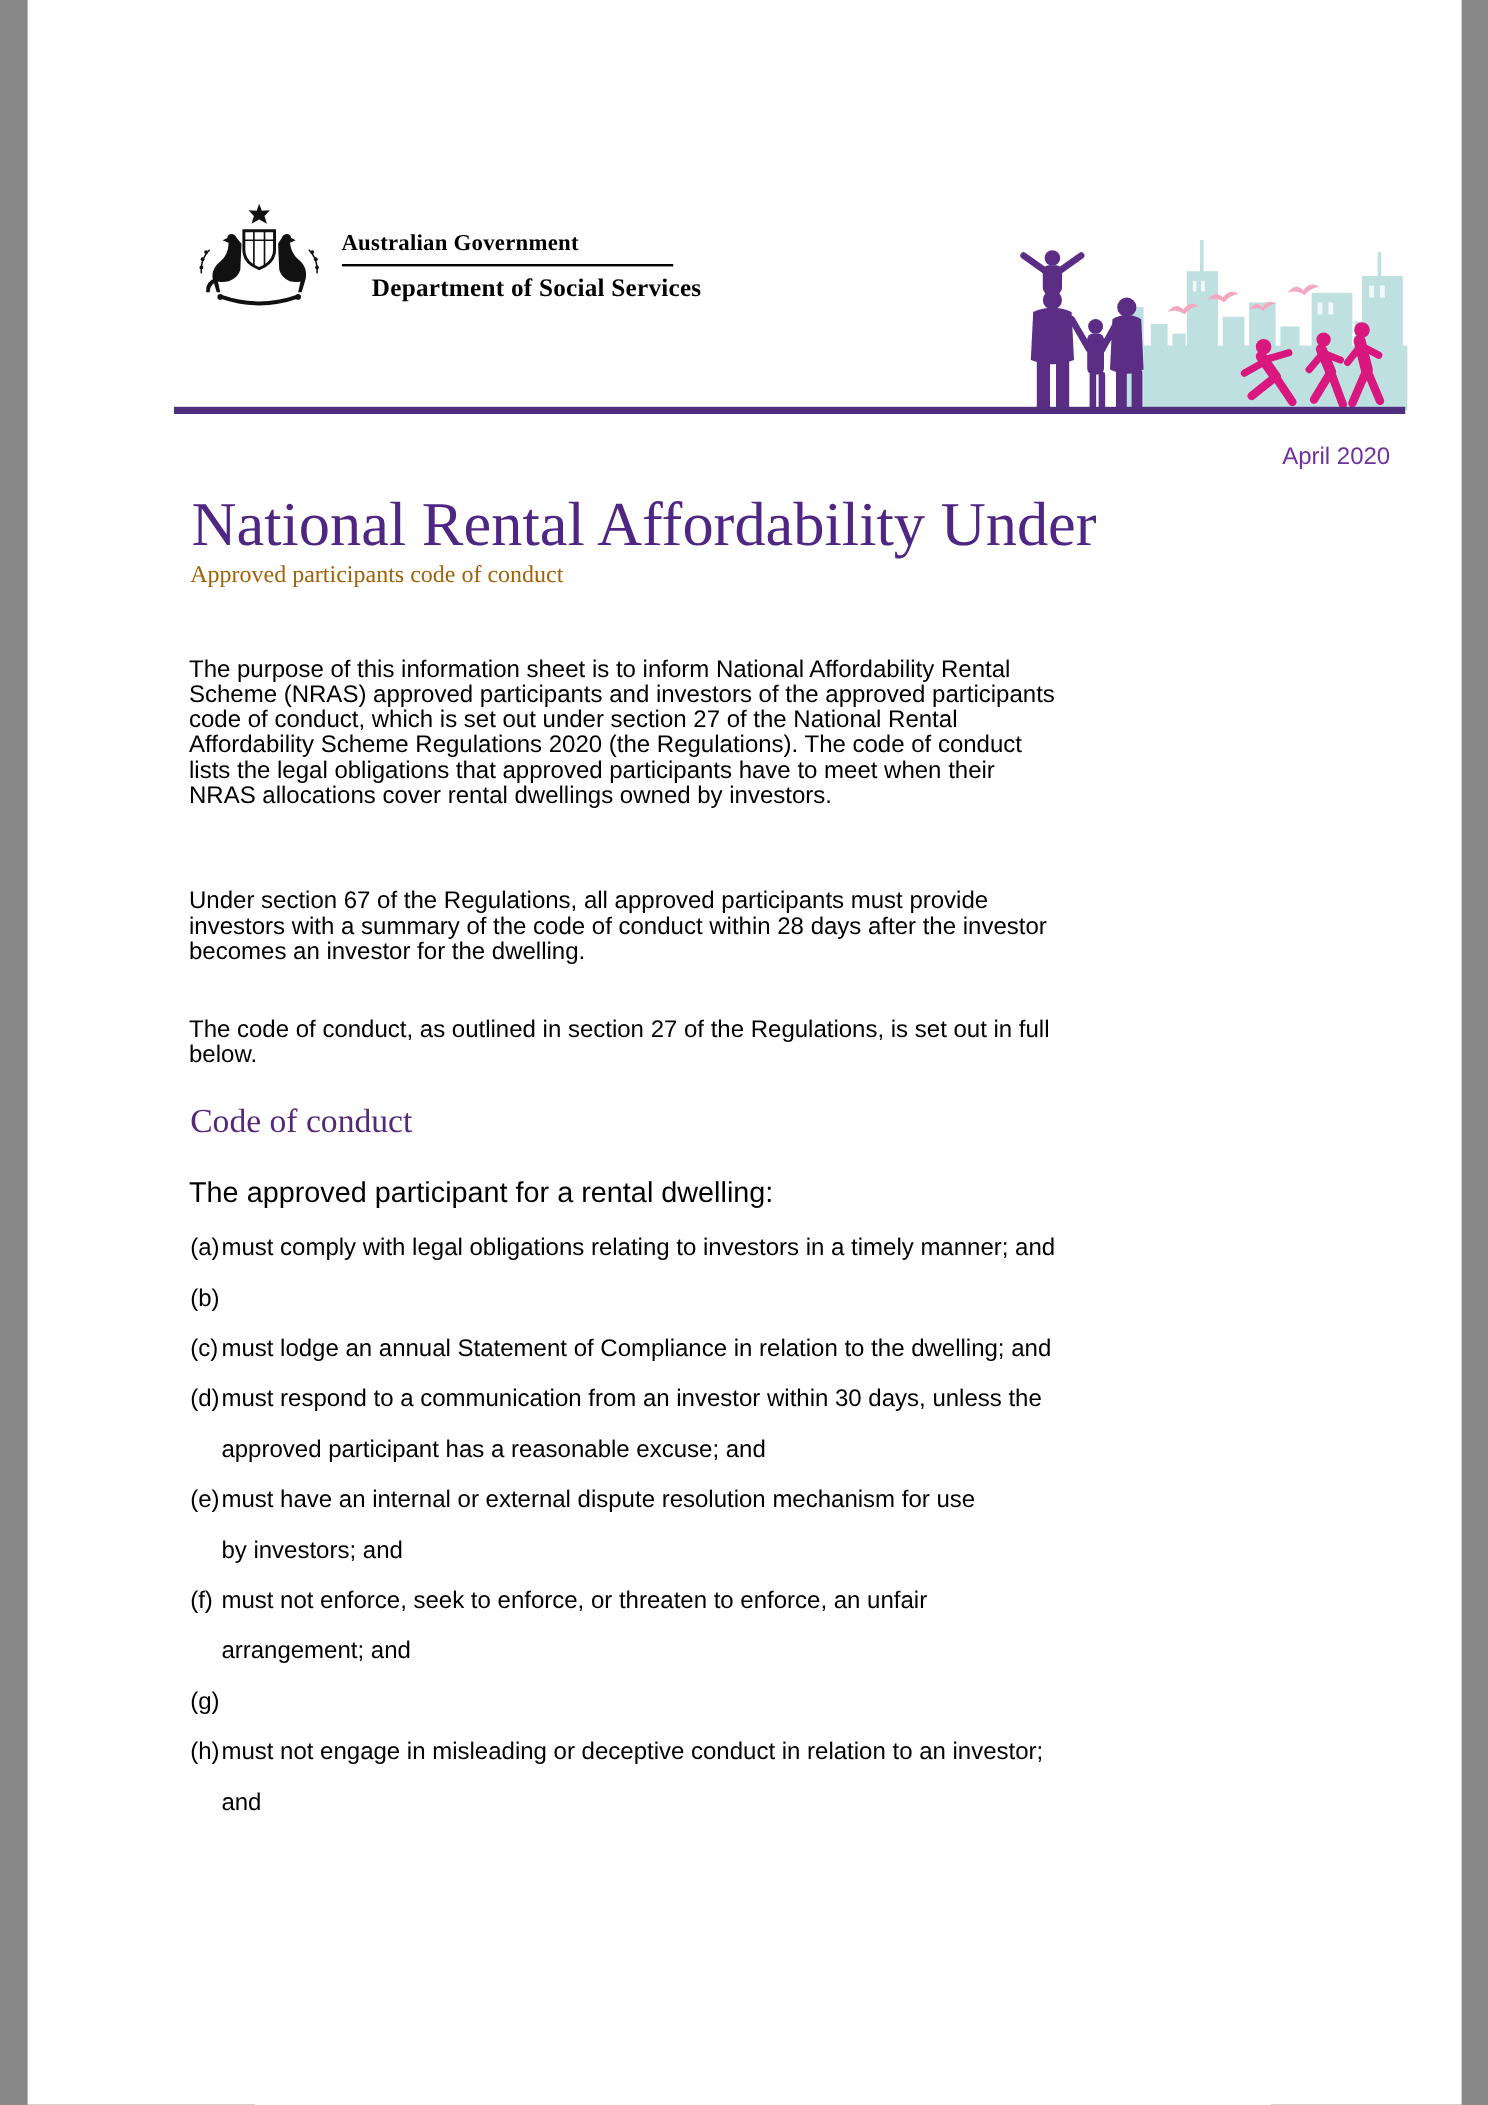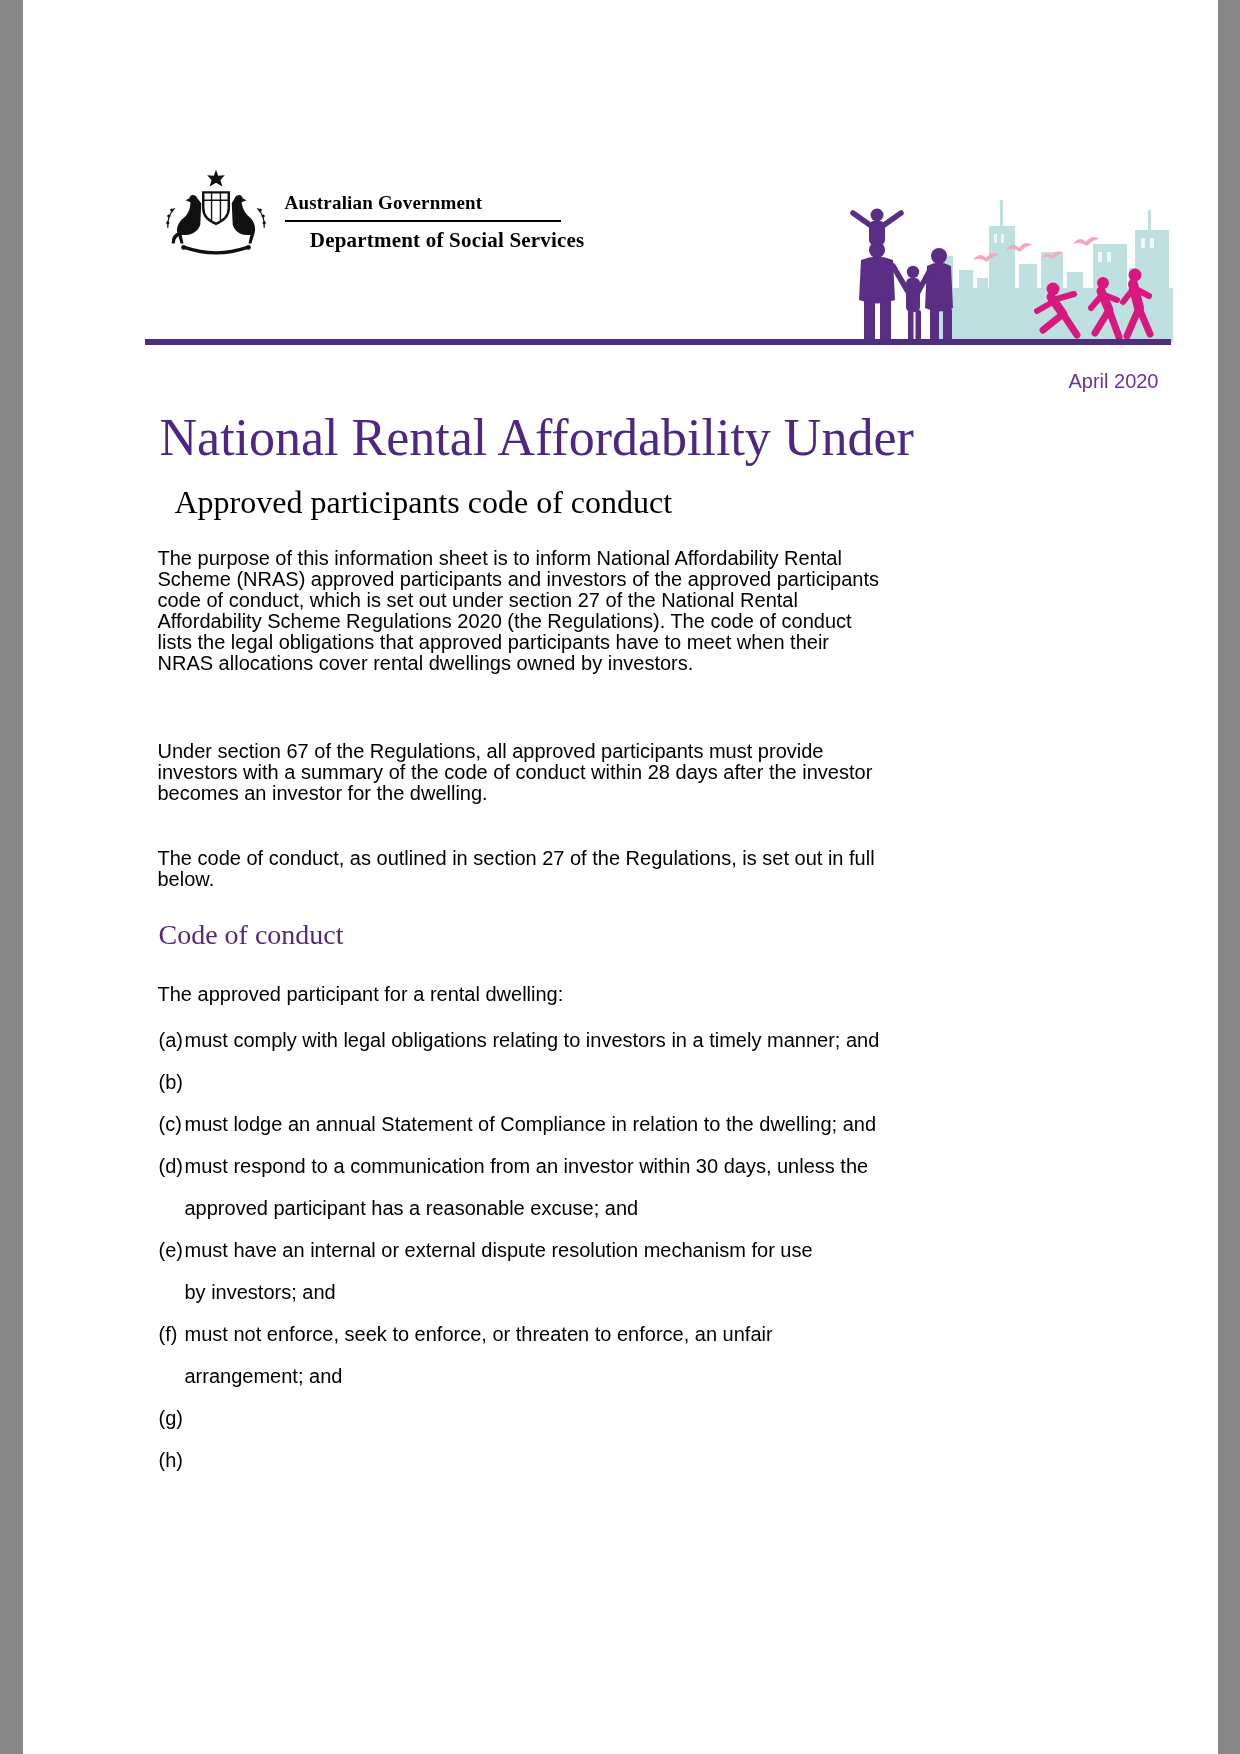--- a/index.html
+++ b/index.html
@@ -40,36 +40,36 @@
   }
   .doc-title{
     position:absolute;top:40px;left:3px;
     font-family:"Liberation Serif","DejaVu Serif",serif;
     font-size:52px;line-height:1.15;color:#4F2683;font-weight:normal;
     margin:0;white-space:nowrap;
   }
   .doc-subtitle{
     position:absolute;top:100px;left:2px;
     font-family:"Liberation Serif","DejaVu Serif",serif;
-    font-size:32px;line-height:1.15;color:#000000;font-weight:normal;
-    margin:16px;white-space:nowrap;
+    font-size:20px;line-height:1.15;color:#a16207;font-weight:normal;
+    margin:0;white-space:nowrap;
   }
   .para{
     position:absolute;left:1px;margin:0;
     font-size:20px;line-height:21px;white-space:pre-line;
   }
   .para-1{top:180px;}
   .para-2{top:373px;}
   .para-3{top:480px;}
   .section-heading{
     position:absolute;top:550px;left:2px;margin:0;
     font-family:"Liberation Serif","DejaVu Serif",serif;
     font-size:28px;line-height:1.2;color:#552879;font-weight:normal;
   }
-  .lead{position:absolute;top:613px;left:1px;margin:0;font-size:20px;line-height:27.5px;}
+  .lead{position:absolute;top:613px;left:1px;margin:0;font-size:24px;line-height:27.5px;}
   .conduct-list{position:absolute;top:651px;left:2px;width:1010px;}
   .li{display:flex;align-items:flex-start;}
   .li-label{
     flex:0 0 26px;font-size:20px;line-height:42px;white-space:nowrap;
   }
   .li-text{
     font-size:20px;line-height:42px;white-space:pre-line;
   }
 </style>
 </head>
@@ -239,17 +239,19 @@
       <div class="li">
         <span class="li-label">(f)</span>
         <div class="li-text">must not enforce, seek to enforce, or threaten to enforce, an unfair
 arrangement; and</div>
       </div>
       <div class="li">
         <span class="li-label">(g)</span>
       </div>
       <div class="li">
         <span class="li-label">(h)</span>
+        <div class="li-text">must not engage in misleading or deceptive conduct in relation to an investor;
+and</div>
       </div>
     </div>
   </div>
 
 </div>
 
 </body></html>

